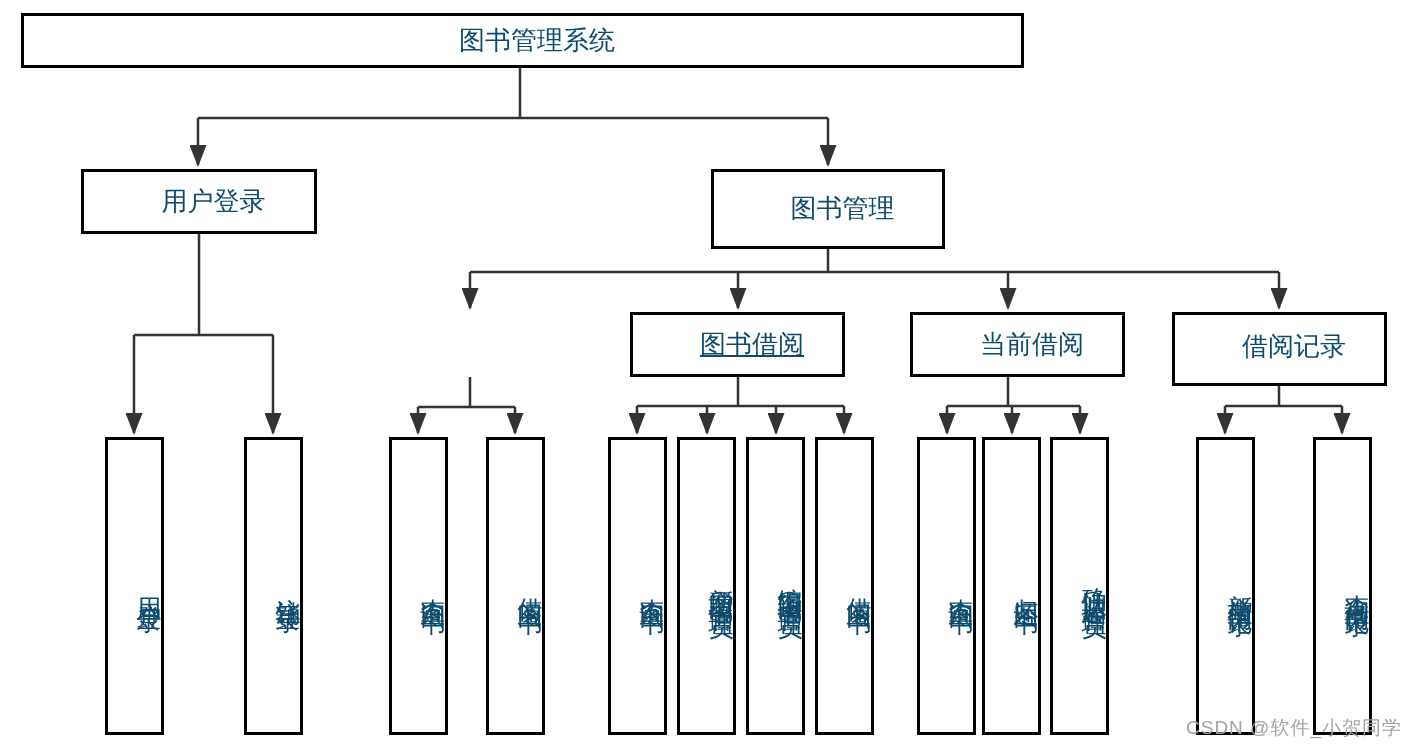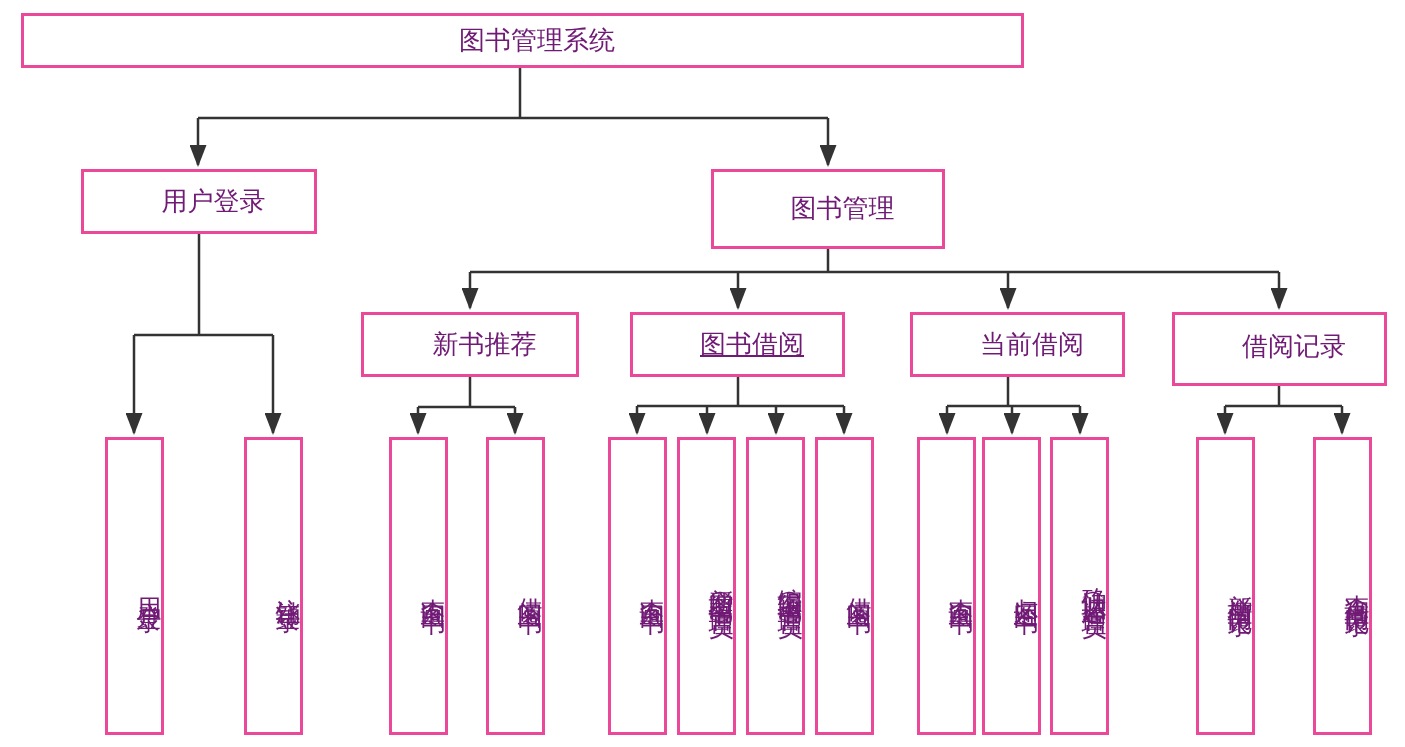--- a/index.html
+++ b/index.html
@@ -5,23 +5,23 @@
   html,body{margin:0;padding:0;}
   body{
     width:1405px;height:747px;position:relative;overflow:hidden;
     background:#ffffff;
     font-family:"Liberation Sans","DejaVu Sans",sans-serif;
   }
   .canvas{position:absolute;left:0;top:0;width:1405px;height:747px;}
   .wires{position:absolute;left:0;top:0;width:1405px;height:747px;pointer-events:none;}
   .node{
     position:absolute;box-sizing:border-box;
-    border:3px solid #ec4899;background:#ffffff;
+    border:3px solid #000000;background:#ffffff;
     display:flex;align-items:center;justify-content:center;
-    color:#701a75;font-size:26px;line-height:1.2;
+    color:#0c4a6e;font-size:26px;line-height:1.2;
     white-space:nowrap;
     padding-left:29px;
   }
   .vnode{
     writing-mode:vertical-rl;text-orientation:mixed;
     letter-spacing:4px;font-size:25px;line-height:1;
     white-space:normal;
   }
   .watermark{
     position:absolute;z-index:5;
@@ -75,21 +75,20 @@
       <line x1="1225" y1="406" x2="1225" y2="433" marker-end="url(#arrow)"></line>
       <line x1="1342" y1="406" x2="1342" y2="433" marker-end="url(#arrow)"></line>
     </g>
   </svg>
 
   <div class="node" style="left:21px;top:13px;width:1003px;height:55px;">图书管理系统</div>
 
   <div class="node" style="left:81px;top:169px;width:236px;height:65px;">用户登录</div>
   <div class="node" style="left:711px;top:169px;width:234px;height:80px;">图书管理</div>
 
-  <div class="node" style="left:361px;top:312px;width:218px;height:65px;">新书推荐</div>
   <div class="node" style="left:630px;top:312px;width:215px;height:65px;text-decoration:underline;">图书借阅</div>
   <div class="node" style="left:910px;top:312px;width:215px;height:65px;">当前借阅</div>
   <div class="node" style="left:1172px;top:312px;width:215px;height:74px;font-family:Liberation Mono, monospace;">借阅记录</div>
 
   <div class="node vnode" style="left:105px;top:437px;width:59px;height:298px;">用户登录</div>
   <div class="node vnode" style="left:244px;top:437px;width:59px;height:298px;">注销登录</div>
 
   <div class="node vnode" style="left:389px;top:437px;width:59px;height:298px;">查询图书</div>
   <div class="node vnode" style="left:486px;top:437px;width:59px;height:298px;">借阅图书</div>
 
@@ -98,14 +97,15 @@
   <div class="node vnode" style="left:746px;top:437px;width:59px;height:298px;">编辑图书（管理员）</div>
   <div class="node vnode" style="left:815px;top:437px;width:59px;height:298px;">借阅图书</div>
 
   <div class="node vnode" style="left:917px;top:437px;width:59px;height:298px;">查询图书</div>
   <div class="node vnode" style="left:982px;top:437px;width:59px;height:298px;">归还图书</div>
   <div class="node vnode" style="left:1050px;top:437px;width:59px;height:298px;">确认归还（管理员）</div>
 
   <div class="node vnode" style="left:1196px;top:437px;width:59px;height:298px;">新增借阅记录</div>
   <div class="node vnode" style="left:1313px;top:437px;width:59px;height:298px;">查询借阅记录</div>
 
+  <span class="watermark" style="left:1186px;top:715px;">CSDN @软件_小贺同学</span>
 
 </div>
 
 </body></html>

